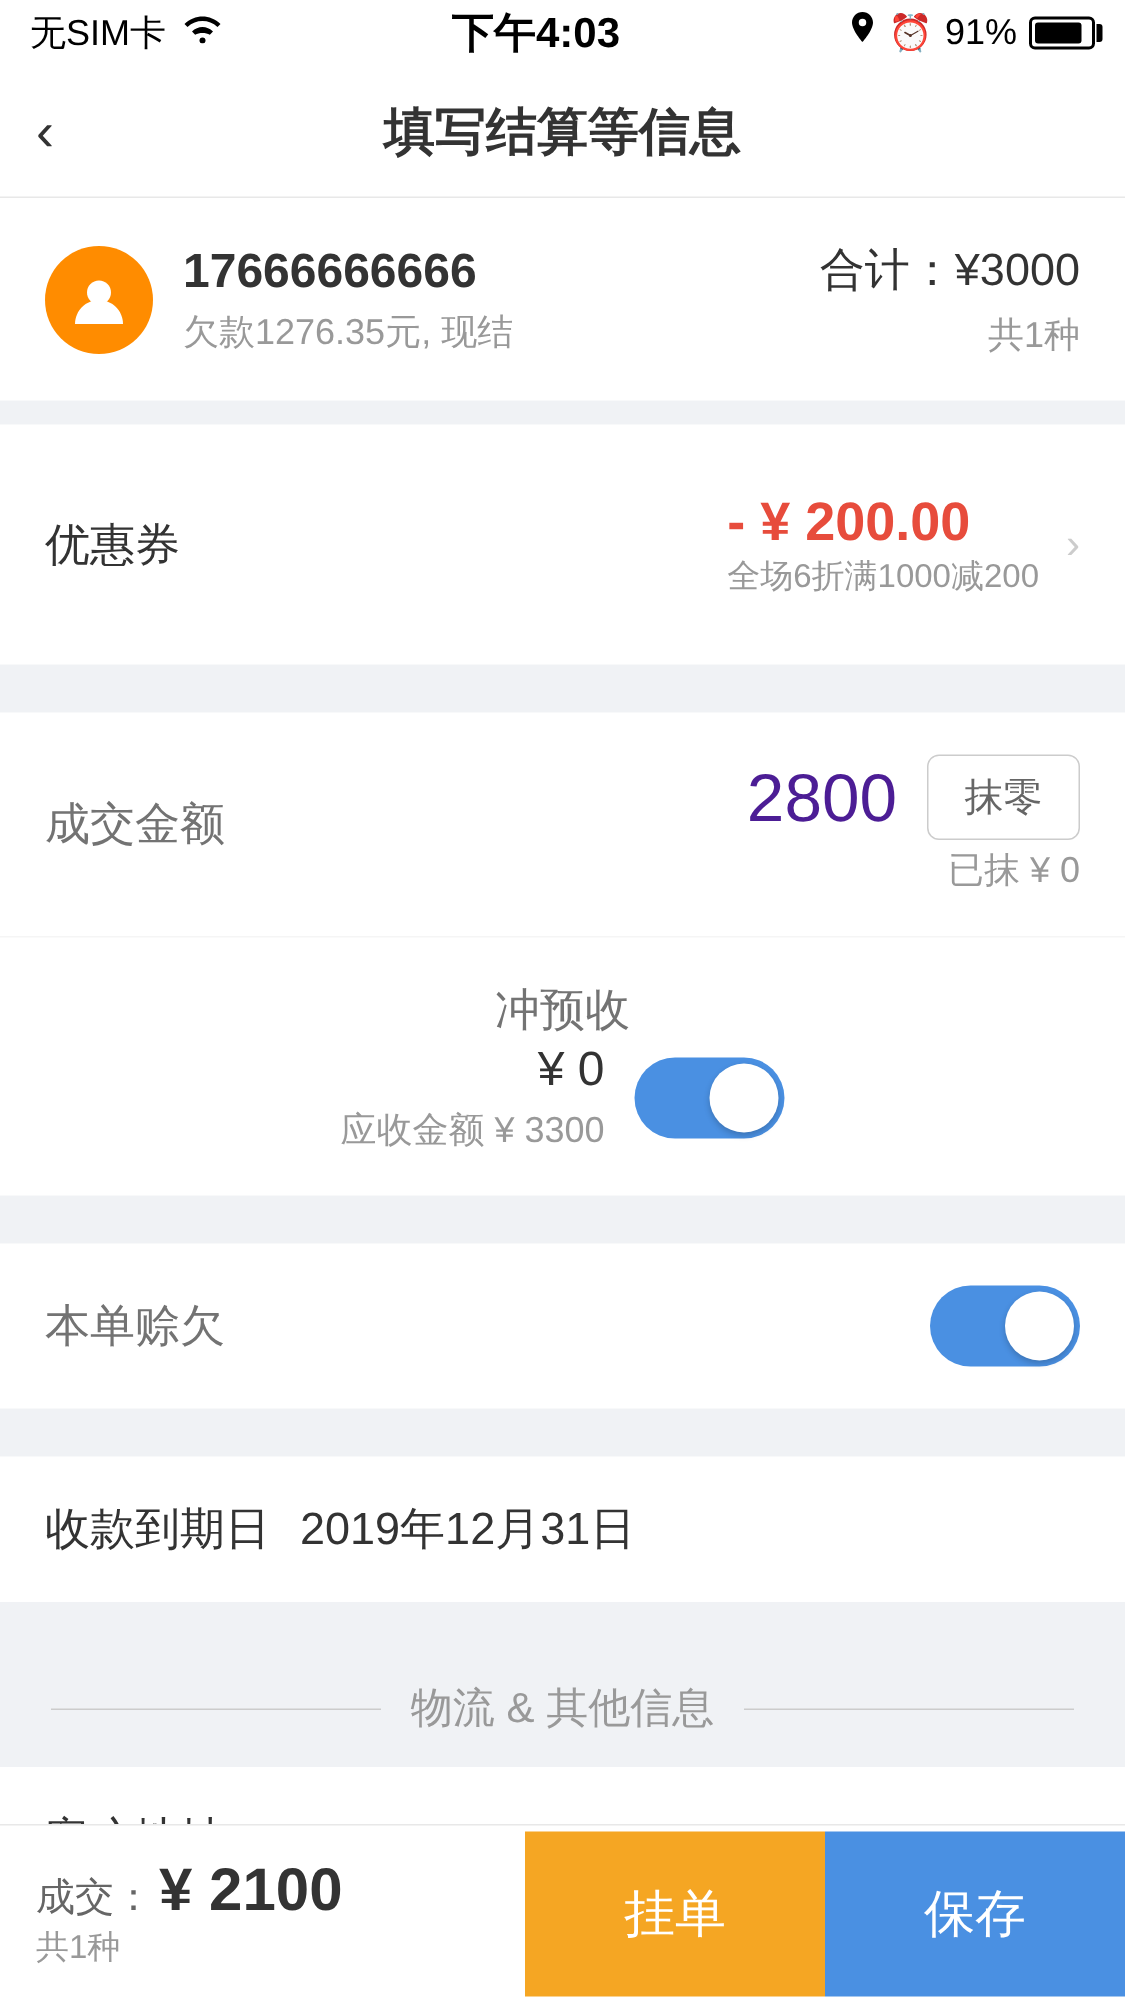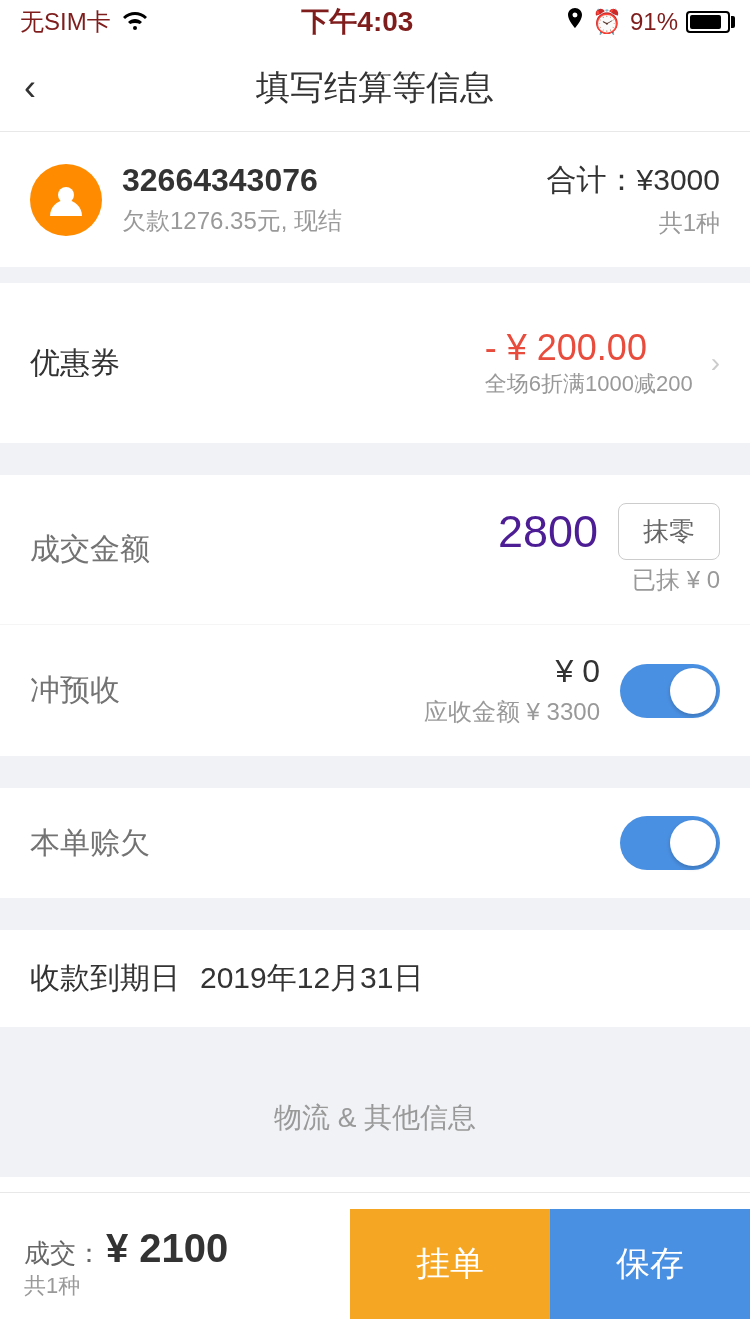--- a/index.html
+++ b/index.html
@@ -16,21 +16,21 @@
     
     .status-bar {
       width: 750px;
       height: 44px;
       background: #fff;
       display: flex;
       align-items: center;
       justify-content: space-between;
       padding: 0 20px;
       font-size: 24px;
-      color: #7f1d1d;
+      color: #000000;
     }
     .status-left { display: flex; align-items: center; gap: 10px; }
     .status-center { font-size: 28px; font-weight: 600; }
     .status-right { display: flex; align-items: center; gap: 8px; }
     .battery {
       width: 44px; height: 22px; border: 2px solid #000; border-radius: 4px; position: relative;
       display: flex; align-items: center; padding: 2px;
     }
     .battery::after {
       content: ''; position: absolute; right: -7px; top: 50%; transform: translateY(-50%);
@@ -51,21 +51,21 @@
     }
     .nav-back {
       position: absolute;
       left: 24px;
       font-size: 36px;
       color: #333;
       cursor: pointer;
     }
     .nav-title {
       font-size: 34px;
-      font-weight: 400;
+      font-weight: 700;
       color: #333;
     }
 
     
     .content {
       padding-bottom: 120px;
     }
 
     
     .customer-card {
@@ -93,21 +93,21 @@
     .coupon-row {
       background: #fff;
       padding: 44px 30px;
       display: flex;
       align-items: center;
       justify-content: space-between;
       margin-bottom: 16px;
     }
     .coupon-label { font-size: 30px; color: #333; }
     .coupon-right { display: flex; align-items: center; gap: 10px; }
-    .coupon-discount { font-size: 36px; color: #e74c3c; font-weight: 400; }
+    .coupon-discount { font-size: 36px; color: #e74c3c; font-weight: 700; }
     .coupon-desc { font-size: 22px; color: #999; text-align: right; }
     .chevron-right { font-size: 28px; color: #ccc; margin-left: 8px; }
 
     
     .section-divider { height: 16px; background: #f0f2f5; }
 
     
     .form-section {
       background: #fff;
       margin-bottom: 16px;
@@ -142,20 +142,21 @@
       position: absolute; top: 4px; right: 4px;
       box-shadow: 0 2px 4px rgba(0,0,0,0.2);
     }
 
     
     .chong-row {
       padding: 28px 30px;
       display: flex;
       align-items: center;
       justify-content: space-between;
+      flex-direction: column;
     }
     .chong-right { display: flex; align-items: flex-end; flex-direction: column; gap: 6px; }
     .chong-amount { font-size: 32px; color: #333; }
     .chong-desc { font-size: 24px; color: #999; }
 
     
     .due-row {
       background: #fff;
       padding: 28px 30px;
       font-size: 30px;
@@ -164,21 +165,20 @@
       margin-bottom: 16px;
     }
 
     
     .logistics-divider {
       background: #f0f2f5;
       padding: 20px 34px;
       display: flex; align-items: center; justify-content: center;
       gap: 20px;
       margin-bottom: 0;
-      flex-direction: column;
     }
     .logistics-line { flex: 1; height: 1px; background: #ccc; }
     .logistics-text { font-size: 28px; color: #999; white-space: nowrap; }
 
     
     .address-row {
       background: #fff;
       padding: 28px 30px;
       display: flex;
       align-items: center;
@@ -186,21 +186,21 @@
       margin-bottom: 16px;
     }
     .address-label { font-size: 30px; color: #333; flex-shrink: 0; margin-right: 30px; }
     .address-value { font-size: 28px; color: #333; flex: 1; line-height: 1.5; }
 
     
     .bottom-bar {
       position: fixed;
       bottom: 0;
       width: 750px;
-      height: 142px;
+      height: 118px;
       background: #fff;
       display: flex;
       align-items: center;
       border-top: 1px solid #e8e8e8;
     }
     .bottom-summary {
       flex: 1;
       padding: 0 24px;
     }
     .bottom-deal { font-size: 26px; color: #666; }
@@ -259,21 +259,21 @@
 
   <div class="customer-card">
     <div class="customer-left">
       <div class="avatar">
         <svg width="40" height="40" viewBox="0 0 40 40" fill="#fff">
           <circle cx="20" cy="15" r="8"></circle>
           <path d="M4 36c0-8.8 7.2-16 16-16s16 7.2 16 16"></path>
         </svg>
       </div>
       <div class="customer-info">
-        <div class="phone">32664343076</div>
+        <div class="phone">17666666666</div>
         <div class="debt">欠款1276.35元, 现结</div>
       </div>
     </div>
     <div class="customer-right">
       <div class="total-amount">合计：¥3000</div>
       <div class="total-count">共1种</div>
     </div>
   </div>
 
   <div class="coupon-row">

